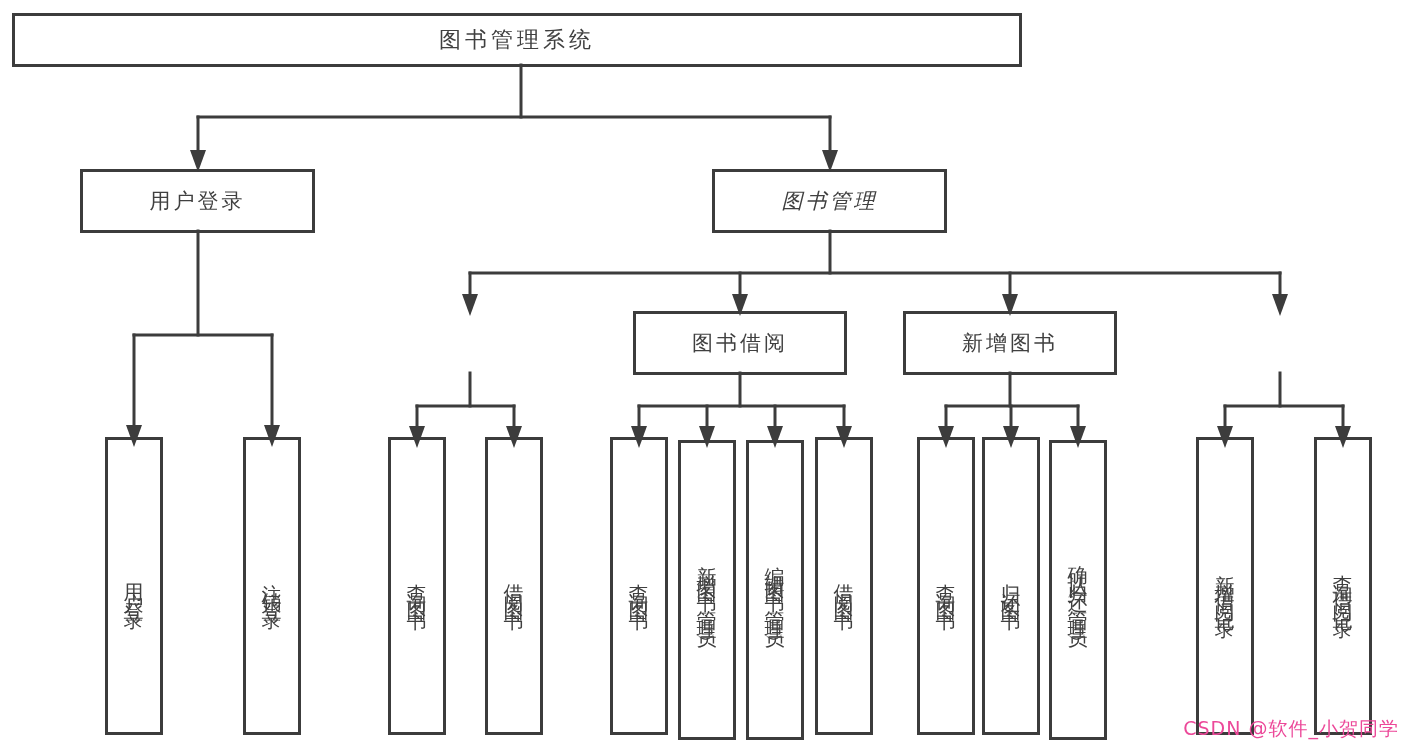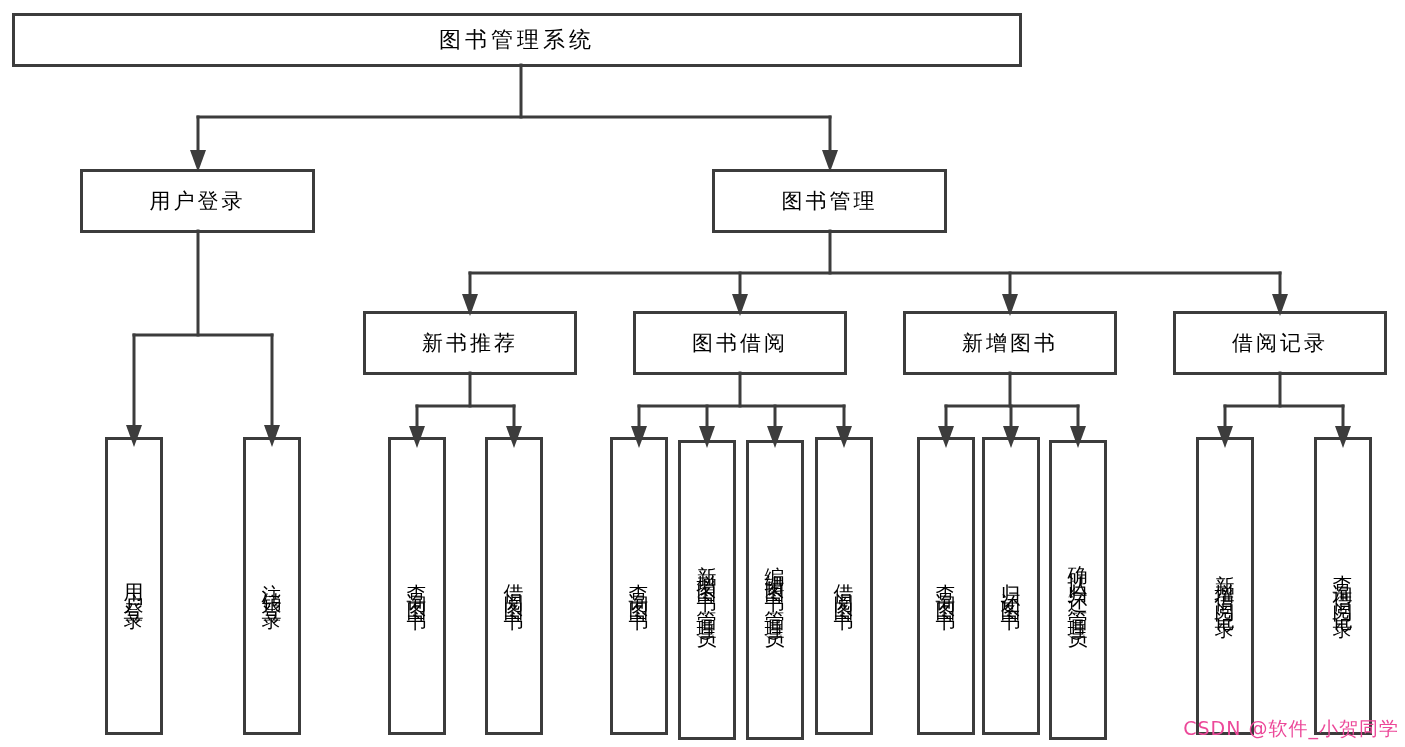--- a/index.html
+++ b/index.html
@@ -16,21 +16,21 @@
     overflow: hidden;
   }
   .box {
     position: absolute;
     box-sizing: border-box;
     background: #ffffff;
     border: 3px solid #3c3c3c;
     display: flex;
     align-items: center;
     justify-content: center;
-    color: #000000;
+    color: #404040;
   }
   .hlabel {
     font-size: 21px;
     letter-spacing: 3px;
     white-space: nowrap;
   }
   .root-label {
     font-size: 22px;
     letter-spacing: 4px;
   }
@@ -63,35 +63,29 @@
 
 <div id="canvas">
 
   <div class="box" style="left:12px; top:13px; width:1010px; height:54px;">
     <span class="hlabel root-label">图书管理系统</span>
   </div>
 
   <div class="box" style="left:80px; top:169px; width:235px; height:64px;">
     <span class="hlabel">用户登录</span>
   </div>
-  <div class="box" style="left:712px; top:169px; width:235px; height:64px;">
+  <div class="box" style="left:712px; top:169px; width:235px; height:64px;font-style:italic;">
     <span class="hlabel">图书管理</span>
   </div>
 
-  <div class="box" style="left:363px; top:311px; width:214px; height:64px;">
-    <span class="hlabel">新书推荐</span>
-  </div>
   <div class="box" style="left:633px; top:311px; width:214px; height:64px;">
     <span class="hlabel">图书借阅</span>
   </div>
   <div class="box" style="left:903px; top:311px; width:214px; height:64px;">
     <span class="hlabel">新增图书</span>
-  </div>
-  <div class="box" style="left:1173px; top:311px; width:214px; height:64px;">
-    <span class="hlabel">借阅记录</span>
   </div>
 
   <div class="box leaf" style="left:105px; top:437px; width:58px; height:298px;">
     <span class="vtext">用户登录</span>
   </div>
   <div class="box leaf" style="left:243px; top:437px; width:58px; height:298px;">
     <span class="vtext">注销登录</span>
   </div>
 
   <div class="box leaf" style="left:388px; top:437px; width:58px; height:298px;">

